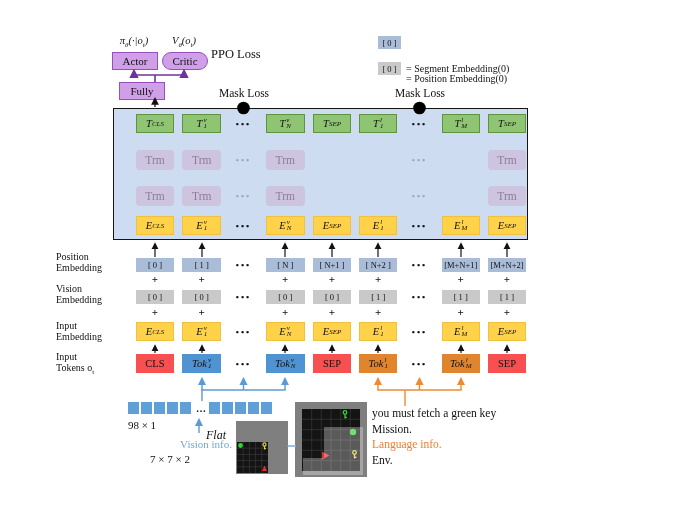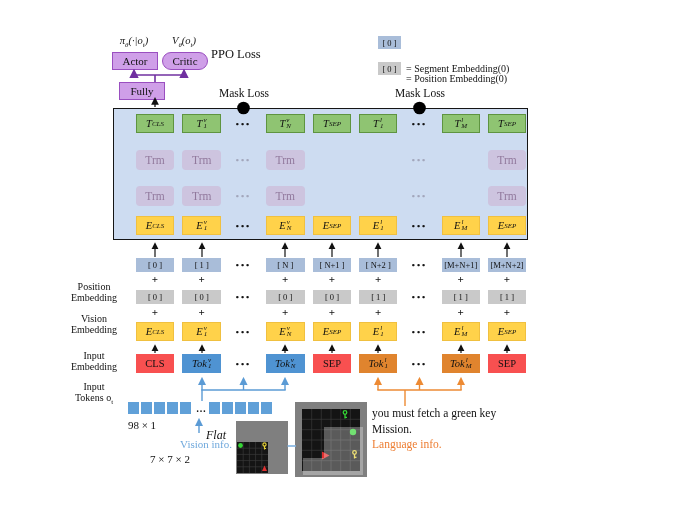--- a/index.html
+++ b/index.html
@@ -47,22 +47,22 @@
   .tok-blue{background:#4f93d2;}
   .tok-orange{background:#e0842e;}
   .tok-it{font-style:italic;}
   .plus{font:700 11px "Liberation Serif",serif;text-align:center;color:#111;display:block;}
 
   .trm{width:100%;height:20px;border-radius:4px;background:rgba(206,172,206,0.5);
        color:rgba(122,92,130,0.72);font:11.5px "Liberation Serif",serif;
        display:flex;align-items:center;justify-content:center;}
   .trmdots{color:rgba(110,100,122,0.45);}
 
-  .rlab{position:absolute;left:56px;width:76px;text-align:center;
-        font:10px "Liberation Serif",serif;color:#111;line-height:10.5px;z-index:2;margin-top:30px;}
+  .rlab{position:absolute;left:56px;width:76px;text-align:left;
+        font:10px "Liberation Serif",serif;color:#111;line-height:10.5px;z-index:2;}
   .rlab sub{font-size:7px;}
 
   
   .vector{position:absolute;left:128px;top:402px;display:flex;align-items:center;z-index:2;}
   .vcell{width:11px;height:12px;background:#60a0d8;margin-right:2px;}
   .vdots{width:16px;text-align:center;font-weight:700;font-size:10px;color:#111;}
   .blue-t{color:#6fa8dc;}
   .orange-t{color:#ed7d31;}
   .mission{position:absolute;left:372px;top:406px;font:11.5px "Liberation Serif",serif;
            color:#111;line-height:15.5px;z-index:2;}
@@ -575,20 +575,21 @@
         <line x1="59.5" y1="55.3" x2="61.5" y2="55.3"></line>
     </g>
     <rect x="29" y="25" width="39" height="48" fill="rgba(255,255,255,0.30)"></rect>
     <rect x="8" y="56" width="21" height="17" fill="rgba(255,255,255,0.30)"></rect>
   </svg>
 
   <div class="mission">
     <div>you must fetch a green key</div>
     <div>Mission.</div>
     <div class="orange-t">Language info.</div>
+    <div>Env.</div>
   </div>
 
   <svg id="overlay" class="layer" width="675" height="506">
     <defs>
       <marker id="mB" viewBox="0 0 8 8" refX="6" refY="4" markerWidth="6" markerHeight="6" orient="auto">
           <path d="M0,0 L8,4 L0,8 z" fill="#111"></path>
         </marker>
       <marker id="mP" viewBox="0 0 8 8" refX="6" refY="4" markerWidth="6" markerHeight="6" orient="auto">
           <path d="M0,0 L8,4 L0,8 z" fill="#7030a0"></path>
         </marker>

